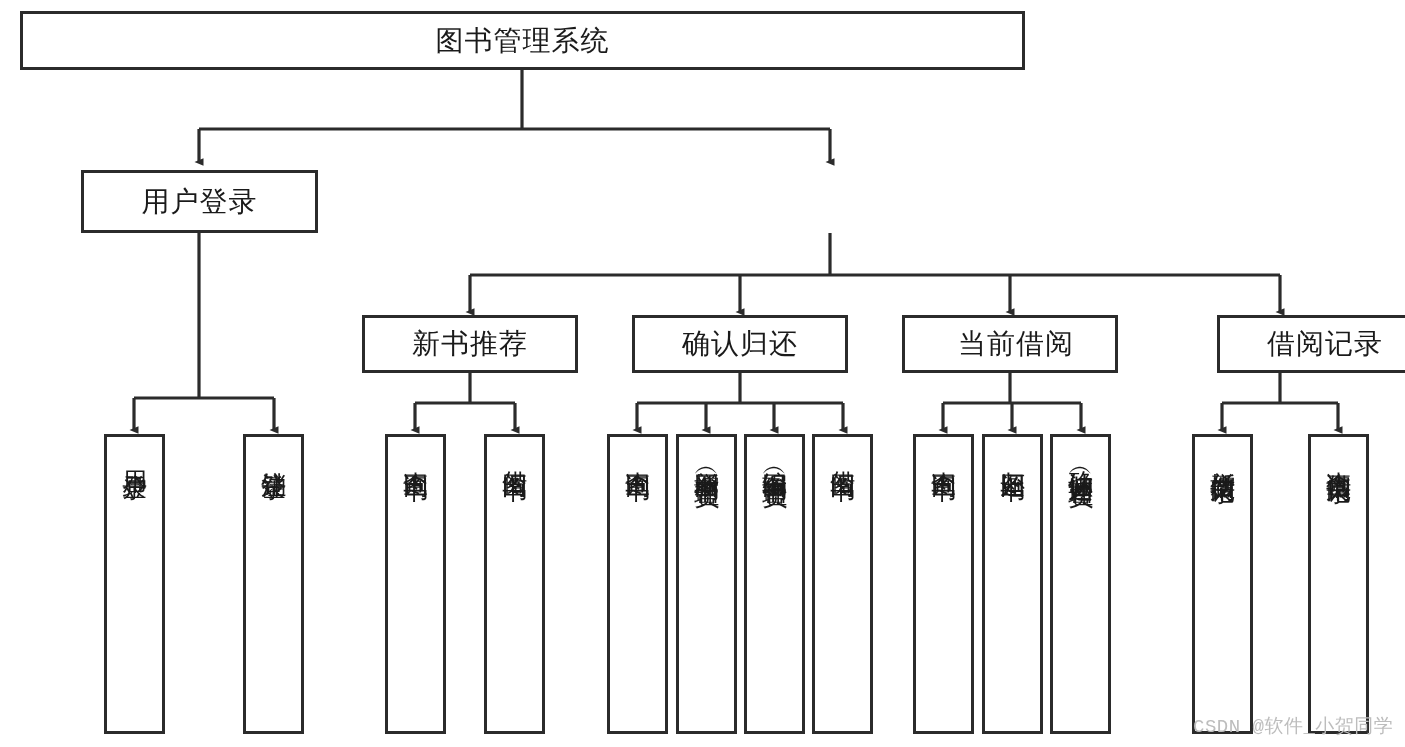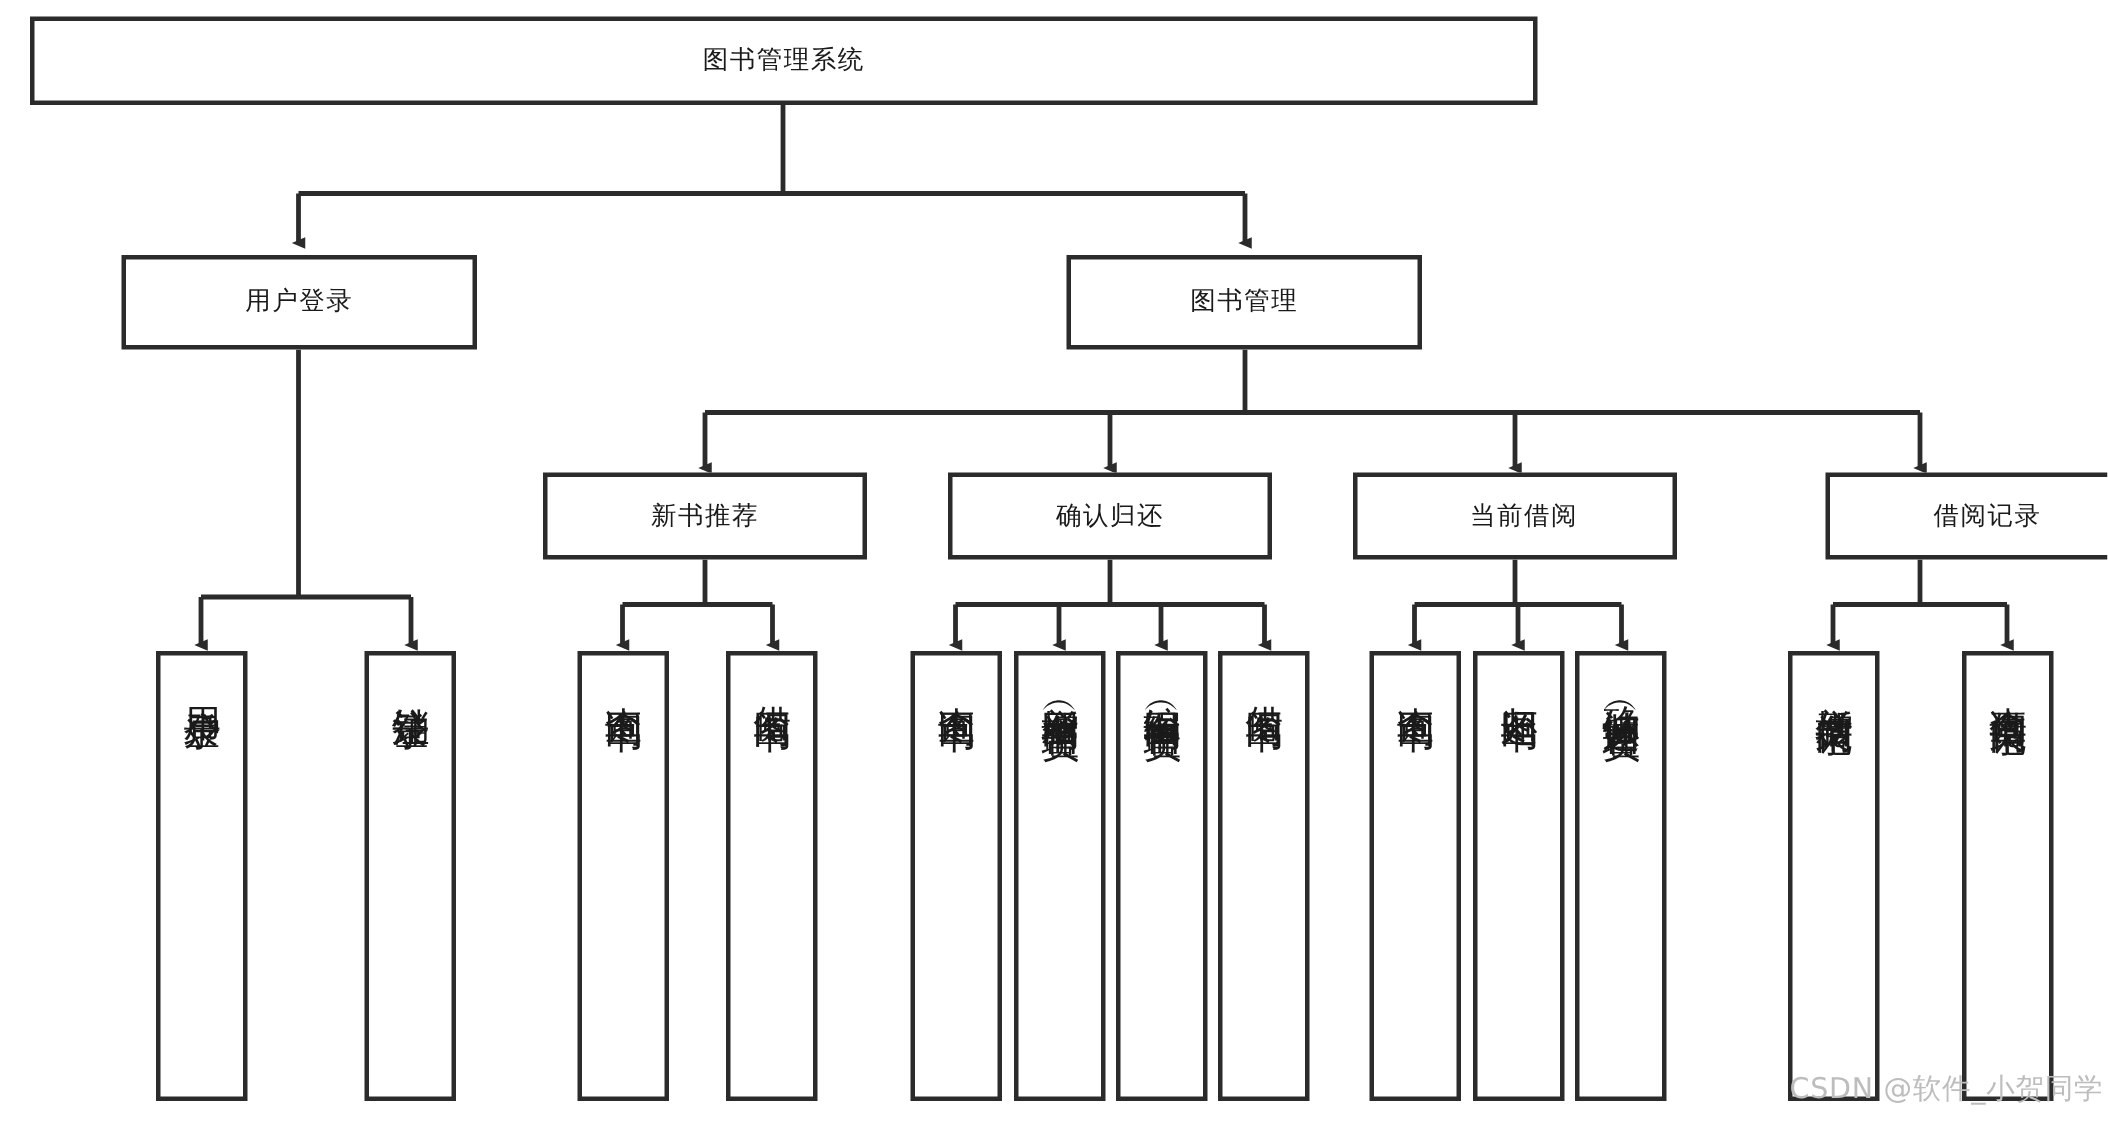--- a/index.html
+++ b/index.html
@@ -21,21 +21,21 @@
     position: absolute;
     box-sizing: border-box;
     border: 3px solid #2b2b2b;
     background: #ffffff;
     display: flex;
     align-items: center;
     justify-content: center;
     color: #1a1a1a;
   }
   .node.horizontal {
-    font-size: 17px;
+    font-size: 28px;
     letter-spacing: 1px;
     line-height: 1.2;
   }
   .node.vertical {
     align-items: flex-start;
     padding-top: 14px;
   }
   .vlabel {
     writing-mode: vertical-rl;
     text-orientation: upright;
@@ -54,20 +54,21 @@
     pointer-events: none;
   }
   .watermark {
     position: absolute;
     left: 1193px;
     top: 713px;
     font-size: 19px;
     color: #bdbdbd;
     white-space: nowrap;
     letter-spacing: 0.5px;
+    font-family: Liberation Mono, monospace;
   }
 </style>
 </head>
 <body>
 
 <div id="canvas">
 
   <svg id="edges" viewBox="0 0 1405 747">
     <defs>
       <marker id="arrow" markerWidth="10" markerHeight="10" refX="4.2" refY="5" orient="auto" markerUnits="userSpaceOnUse">
@@ -121,23 +122,20 @@
   </svg>
 
   <div class="node horizontal" style="left:20px; top:11px; width:1005px; height:59px;">
     <span>图书管理系统</span>
   </div>
 
   <div class="node horizontal" style="left:81px; top:170px; width:237px; height:63px;">
     <span>用户登录</span>
   </div>
 
-  <div class="node horizontal" style="left:711px; top:170px; width:237px; height:63px;">
-    <span>图书管理</span>
-  </div>
 
   <div class="node horizontal" style="left:362px; top:315px; width:216px; height:58px;justify-content:center;">
     <span>新书推荐</span>
   </div>
 
   <div class="node horizontal" style="left:632px; top:315px; width:216px; height:58px;">
     <span>确认归还</span>
   </div>
 
   <div class="node horizontal" style="left:902px; top:315px; width:216px; height:58px;padding-left:12px;">

